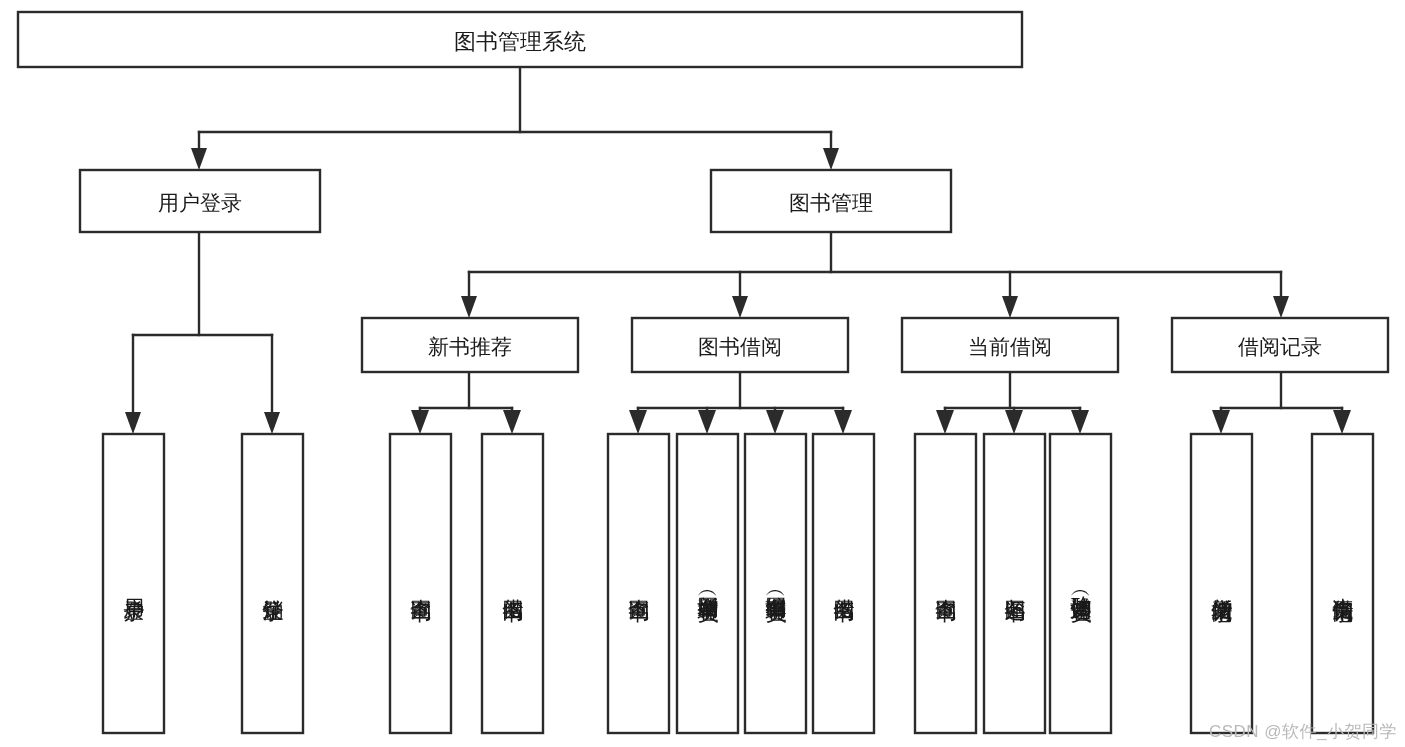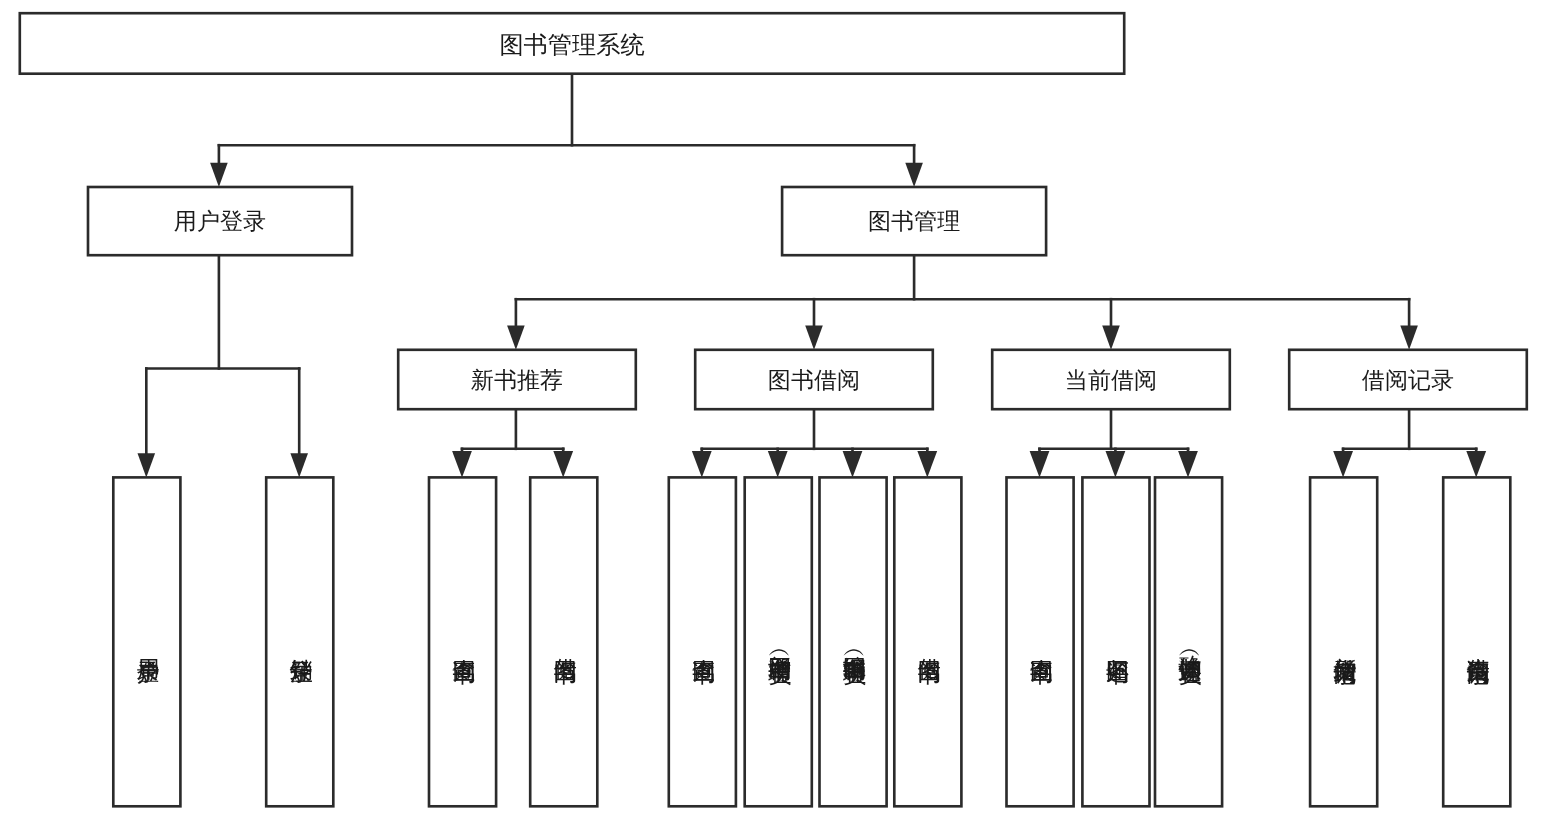--- a/index.html
+++ b/index.html
@@ -245,14 +245,15 @@
     <span class="vlabel-text">确认归还（管理员）</span>
   </div>
 
   <div class="vlabel-wrap" style="left:1191px; top:434px; width:61px; height:299px;">
     <span class="vlabel-text">新增借阅记录</span>
   </div>
   <div class="vlabel-wrap" style="left:1312px; top:434px; width:61px; height:299px;">
     <span class="vlabel-text">查询借阅记录</span>
   </div>
 
+  <div class="watermark">CSDN @软件_小贺同学</div>
 
 </div>
 
 </body></html>

